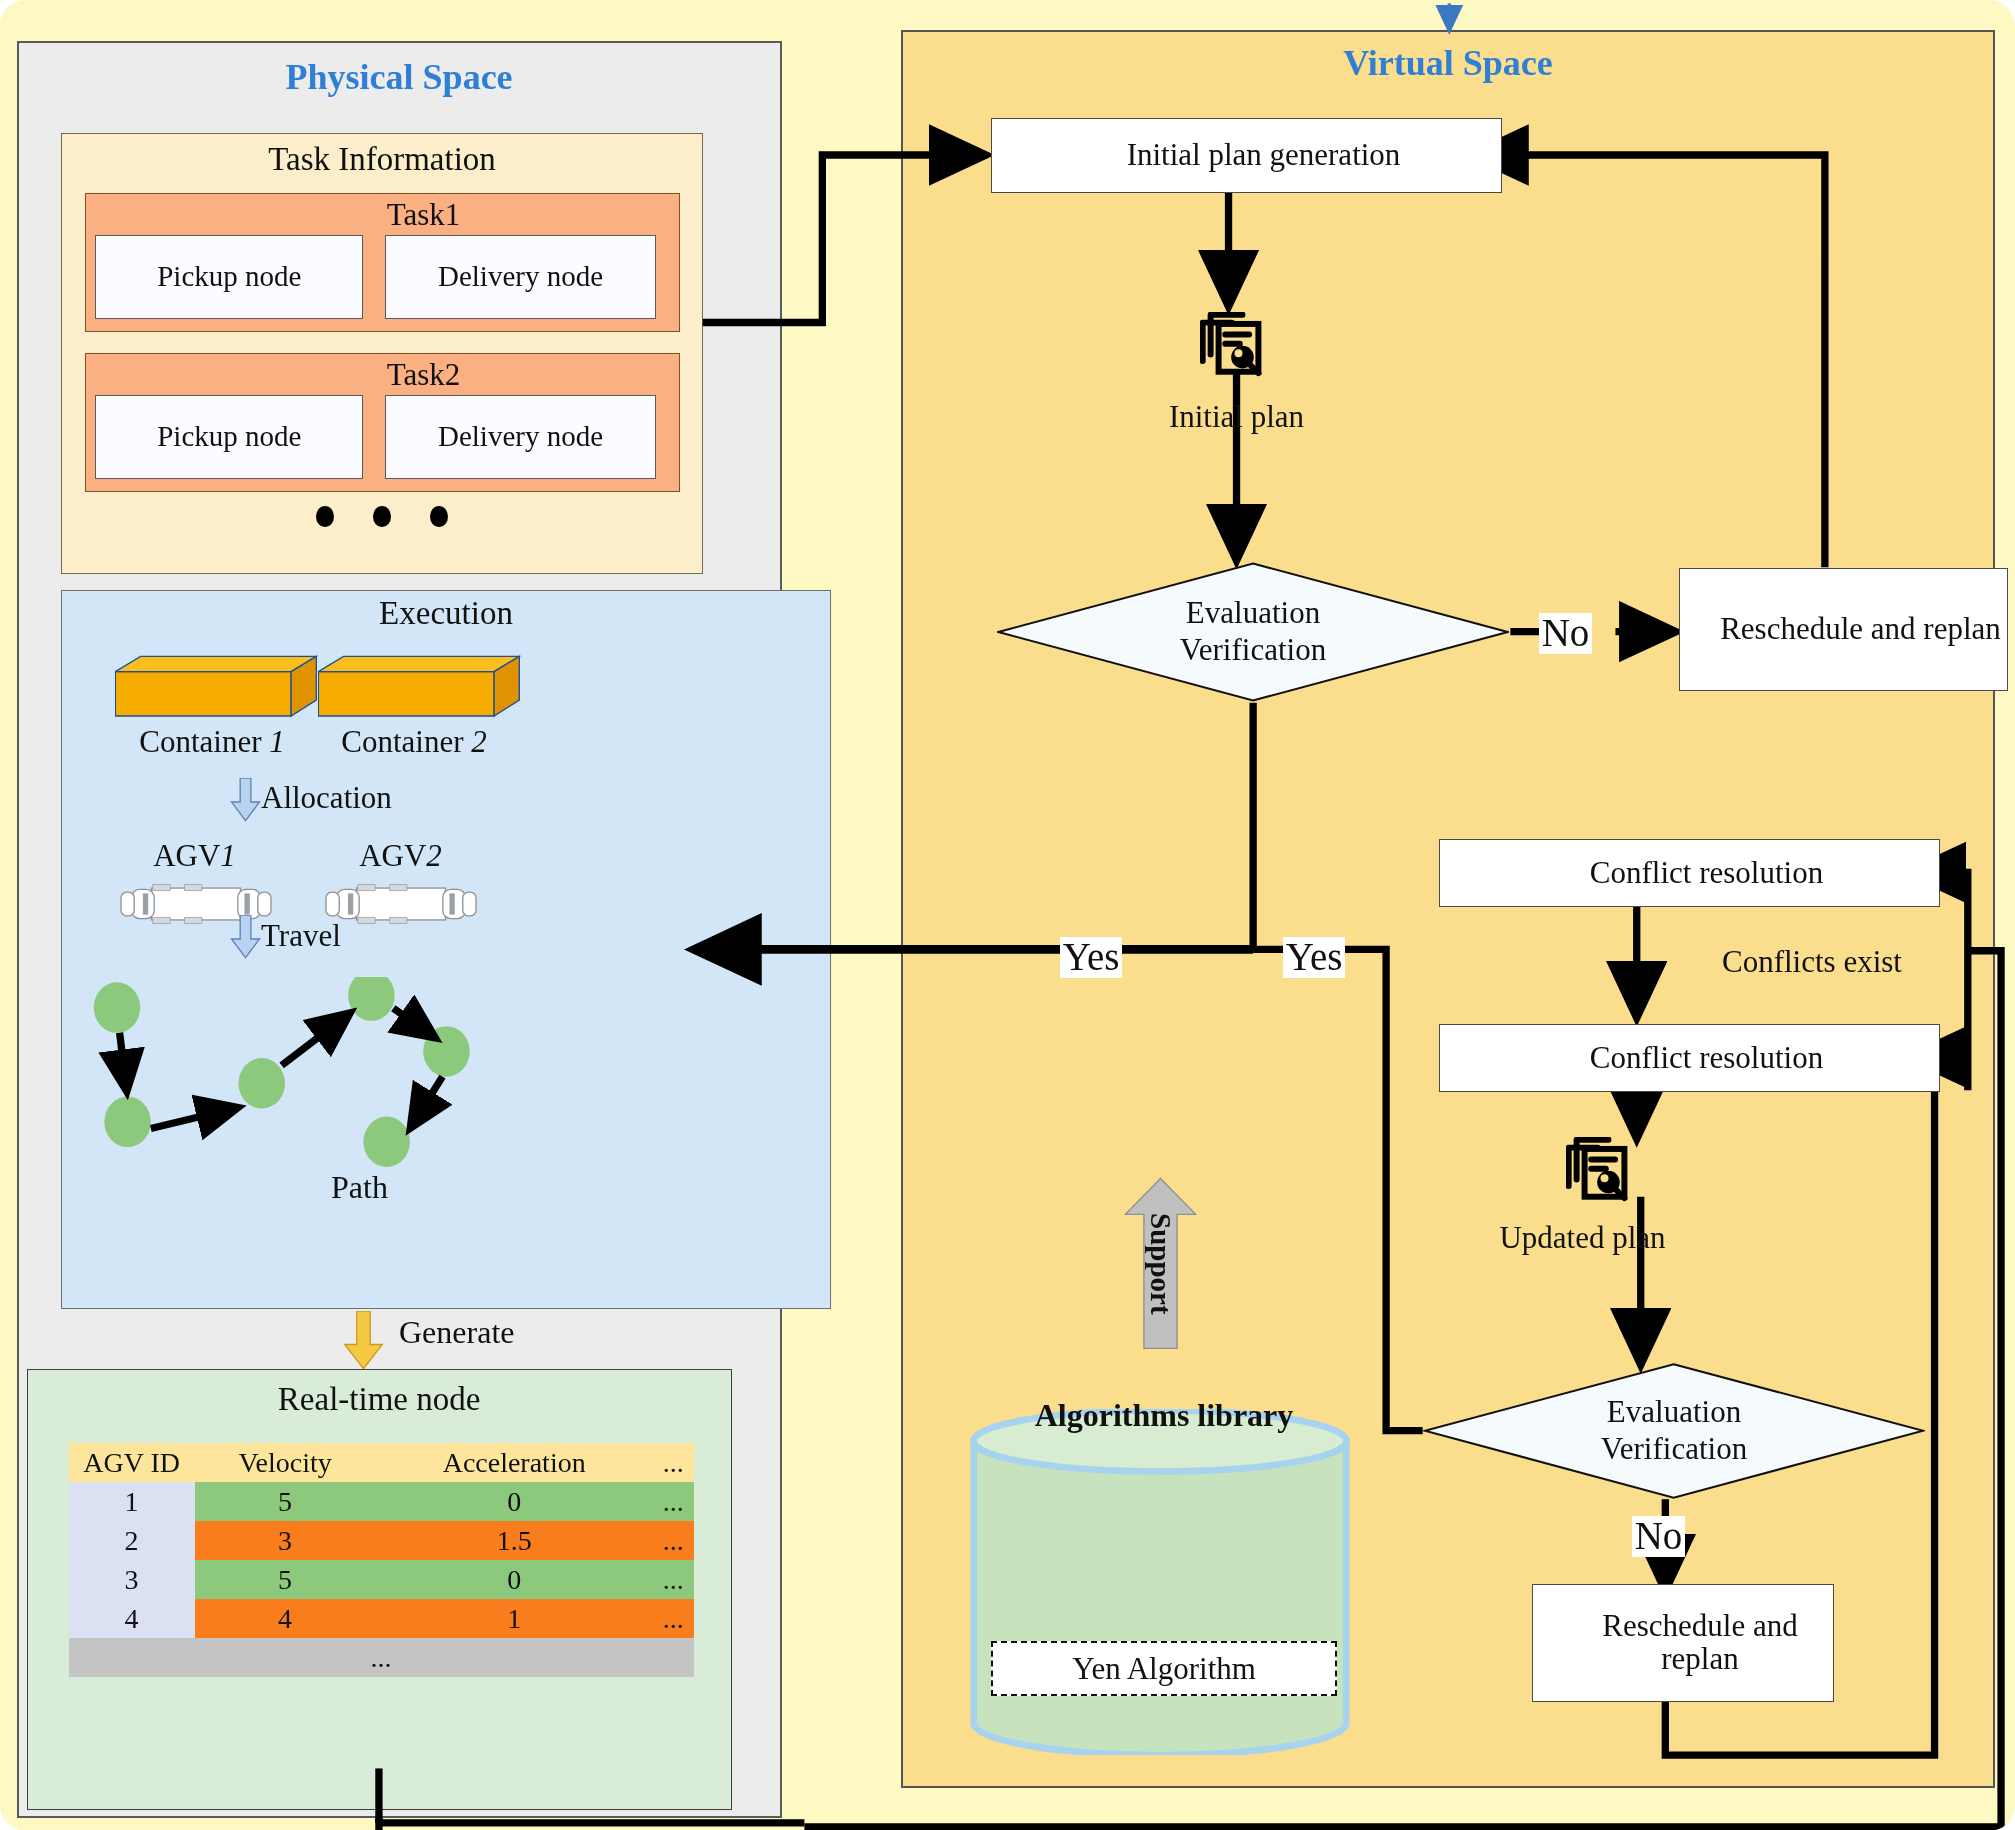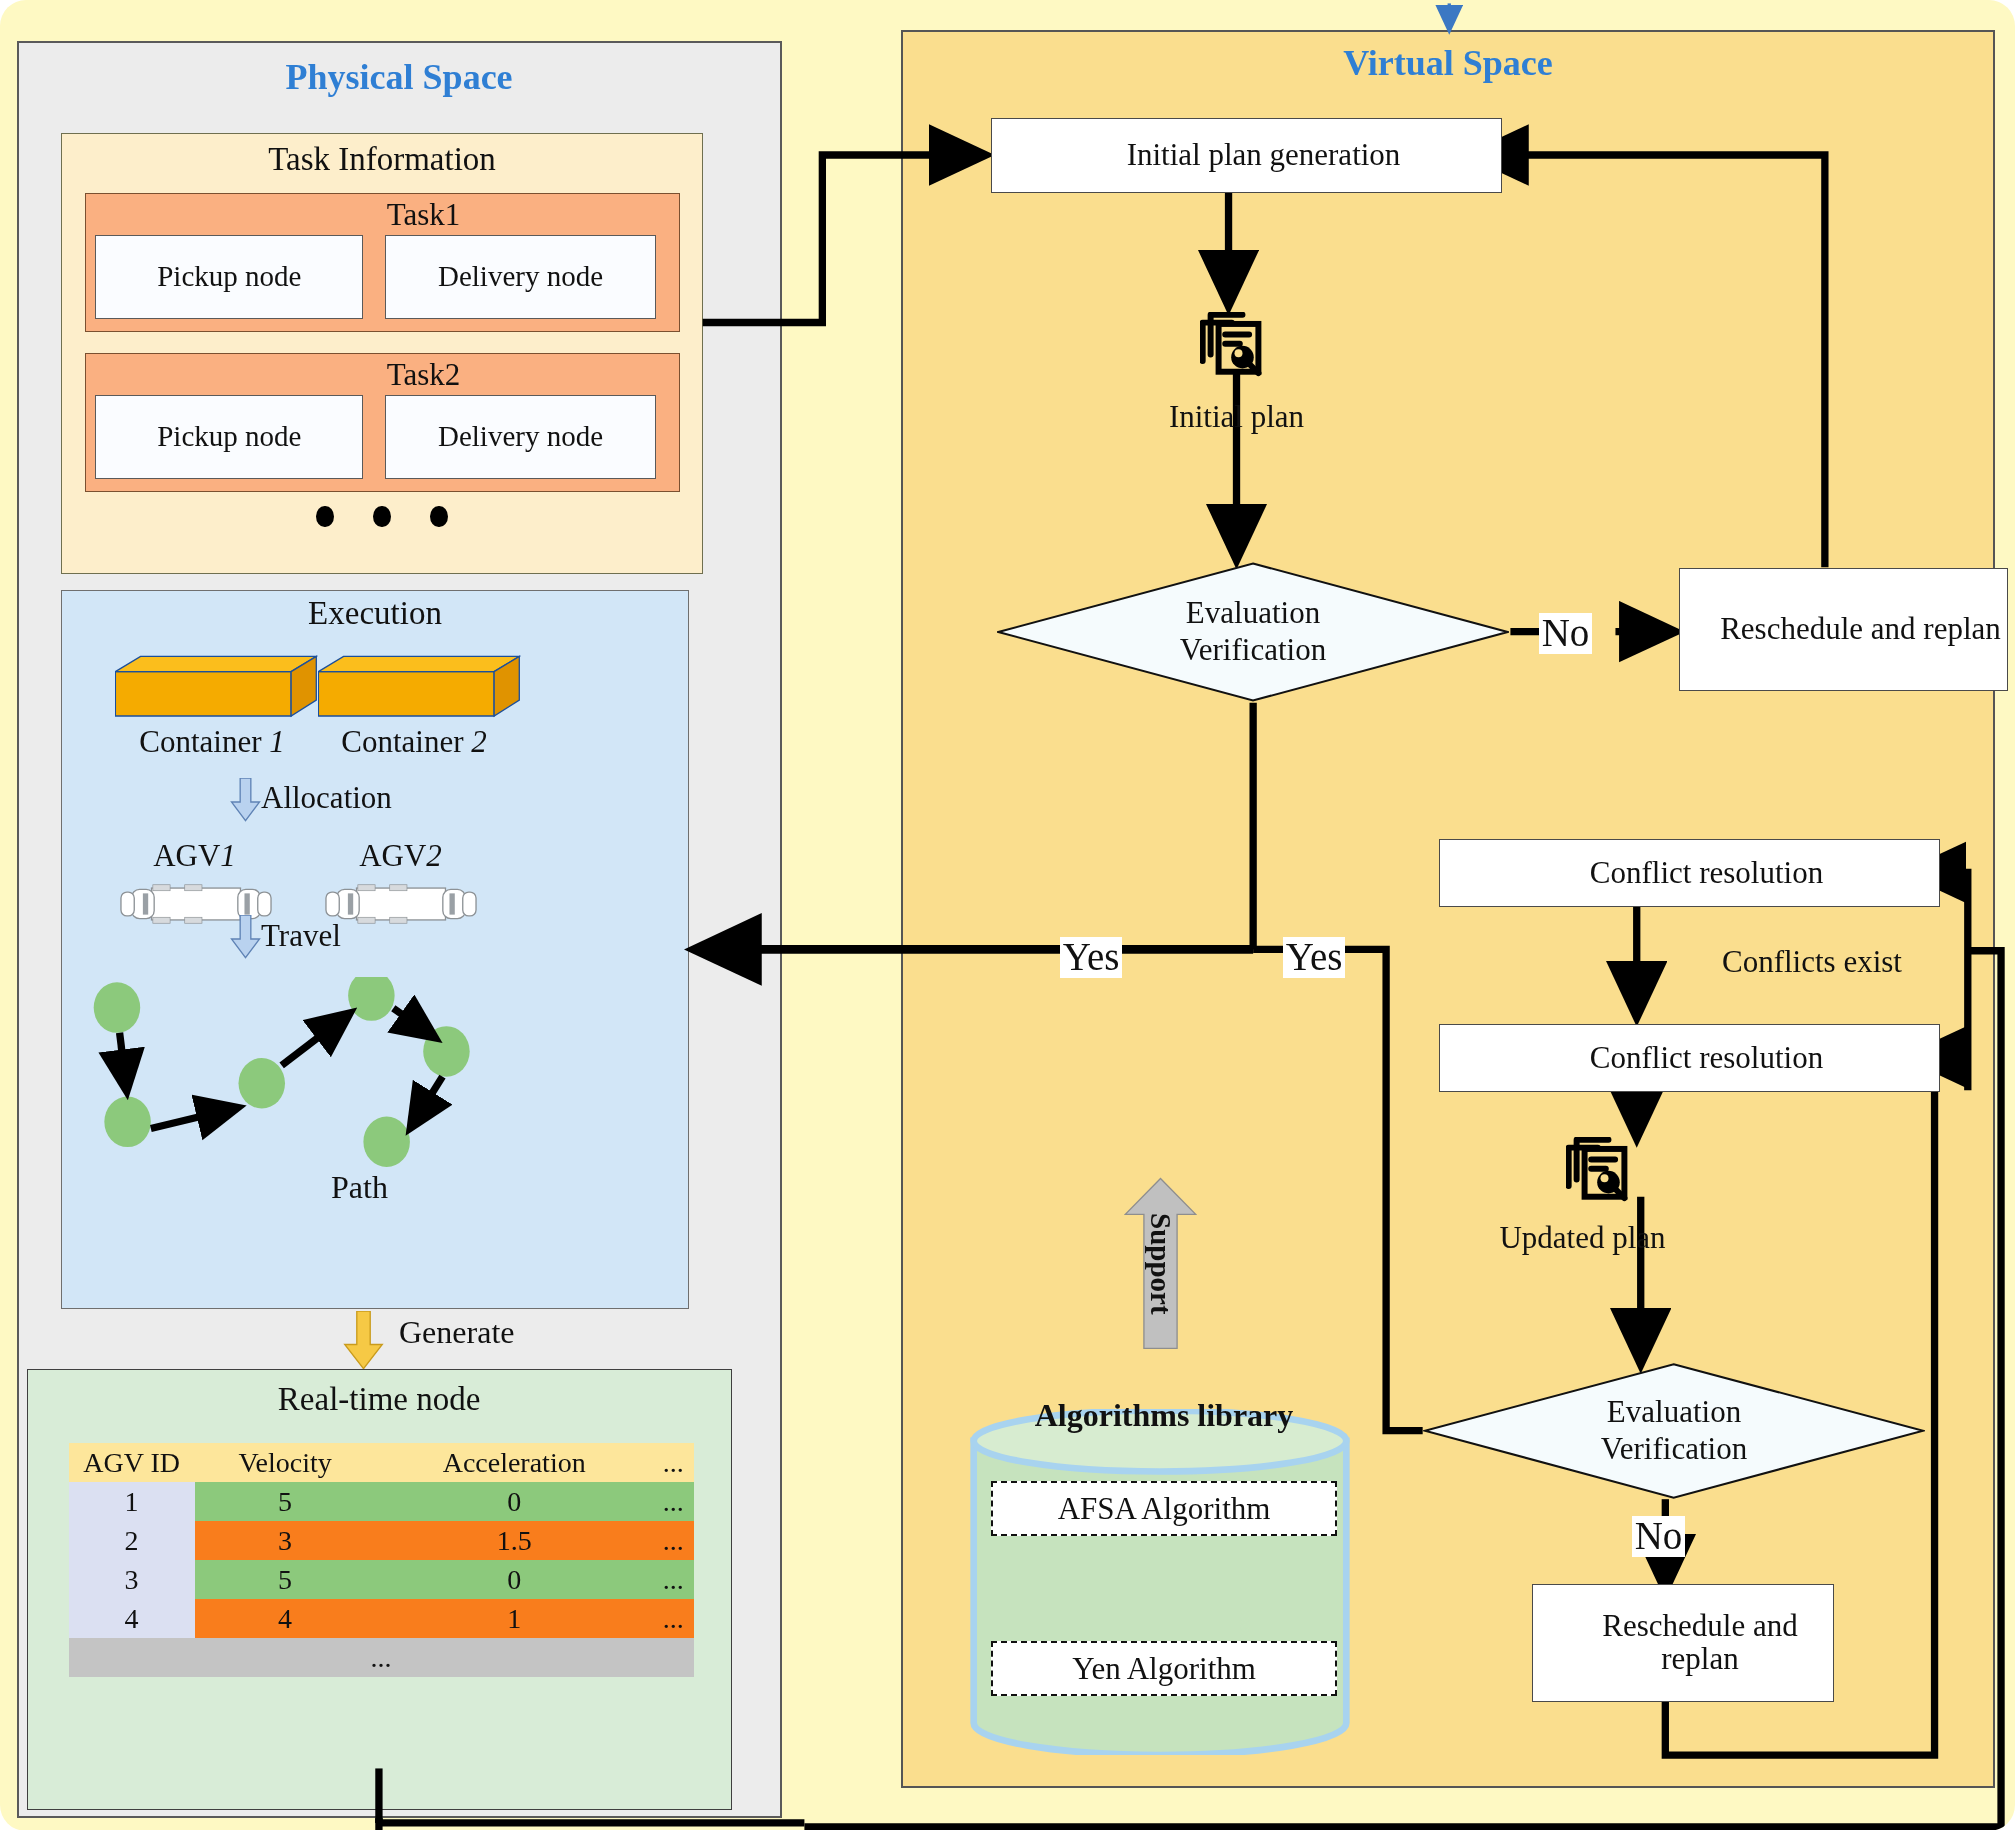--- a/index.html
+++ b/index.html
@@ -25,21 +25,21 @@
   .task-card-title{position:absolute;top:2.7px;width:100%;text-align:center;font-size:31px;color:#111;padding-left:41px;}
   .node-box{position:absolute;top:41px;height:82px;background:#fafcff;border:1.3px solid #5a5a5a;
             display:flex;align-items:center;justify-content:center;text-align:center;
             font-size:29px;line-height:1.02;color:#111;}
   .node-pickup{left:9.3px;width:266px;}
   .node-delivery{left:299px;width:269px;}
   #task-dots{position:absolute;top:372px;left:0;width:100%;text-align:center;}
   #task-dots span{display:inline-block;width:17.3px;height:21px;border-radius:50%;background:#000;margin:0 18.6px;}
 
   
-  #execution{left:61px;top:590px;width:628px;height:719px;background:#d2e6f7;border:1.3px solid #6f6f6f;}
+  #execution{left:61px;top:590px;width:770px;height:719px;background:#d2e6f7;border:1.3px solid #6f6f6f;}
   #execution-title{position:absolute;top:4px;width:100%;text-align:center;font-size:33px;color:#111;}
   .container3d{position:absolute;top:64px;width:203px;height:63px;}
   #container-1{left:53px;}
   #container-2{left:256px;}
   .container-label{position:absolute;top:133px;font-size:31px;color:#111;width:226px;text-align:center;}
   #container-label-1{left:37px;}
   #container-label-2{left:239px;}
   .container-label i{font-style:italic;}
 
   .step-arrow{position:absolute;width:31px;height:44px;}
@@ -397,17 +397,16 @@
   </svg>
   <div class="abs" id="support-text">
     <span>Support</span>
   </div>
 
   <svg class="abs" id="algo-lib" viewBox="0 0 580 520">
     <path d="M10 48 v424 a280 48 0 0 0 560 0 v-424 z" fill="#c6e3be" stroke="#a8d3ef" stroke-width="10"></path>
     <ellipse cx="290" cy="48" rx="280" ry="46" fill="#d7ecd0" stroke="#a8d3ef" stroke-width="10"></ellipse>
   </svg>
   <div class="abs" id="algo-title">Algorithms library</div>
-  <div class="abs algo-item" id="algo-item-0">AFSA Algorithm</div>
   <div class="abs algo-item" id="algo-item-2">Yen  Algorithm</div>
 
 </div>
 
 
 </body></html>

